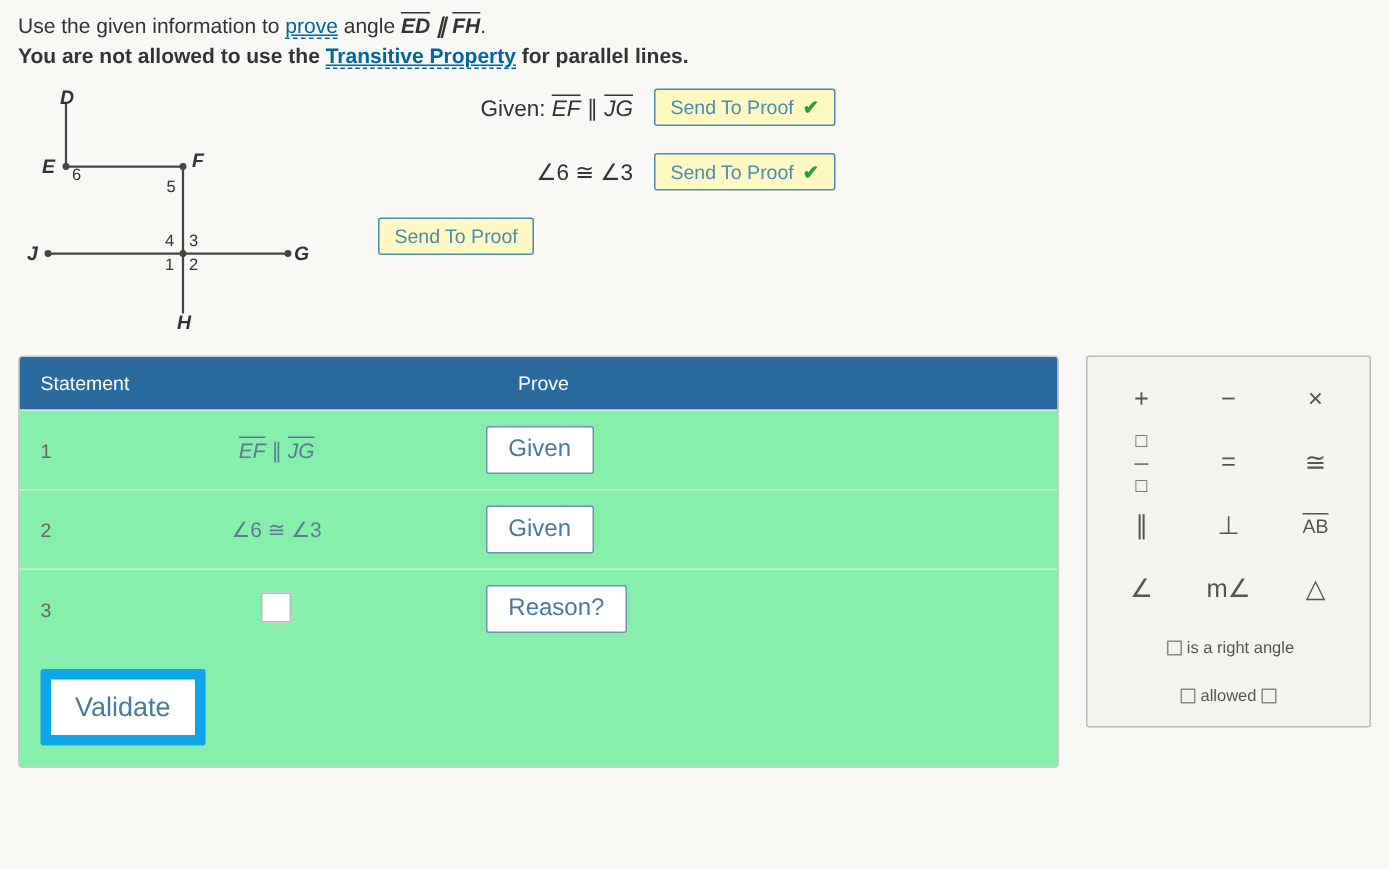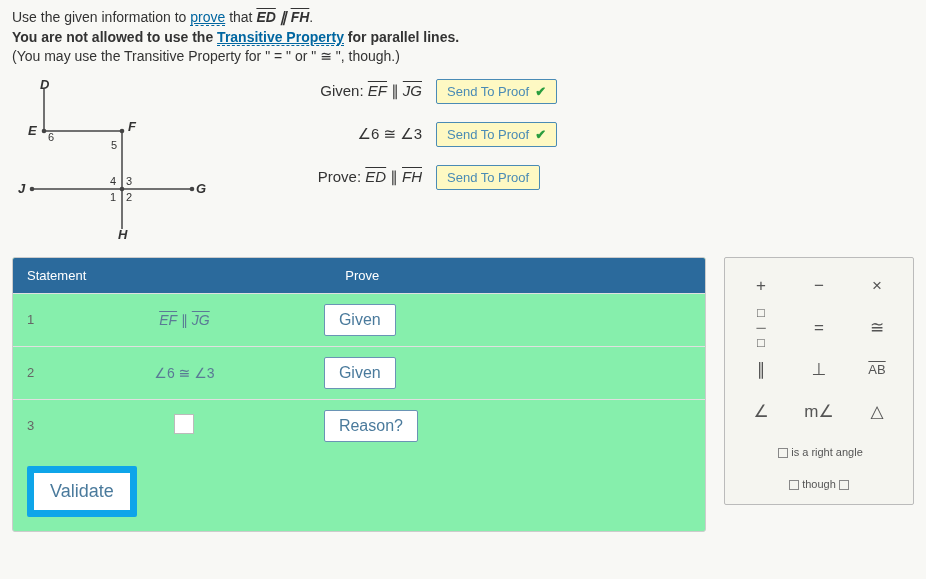--- a/index.html
+++ b/index.html
@@ -107,26 +107,25 @@
       color: #555;
       cursor: pointer;
     }
     .kp-wide .sq { display:inline-block; width:10px; height:10px; border:1px solid #888; margin: 0 3px; vertical-align: middle;}
   </style>
 </head>
 <body>
 
 <div class="instructions">
   <div>
-    <span>Use the given information to </span><span class="link">prove</span><span> that </span><span class="italic bold"><span class="overline">ED</span> ∥ <span class="overline">FH</span></span><span>.</span>
+    <span>Use the given information to </span><span class="link">prove</span><span> angle </span><span class="italic bold"><span class="overline">ED</span> ∥ <span class="overline">FH</span></span><span>.</span>
   </div>
   <div>
     <span class="bold">You are not allowed to use the </span><span class="link bold">Transitive Property</span><span class="bold"> for parallel lines.</span>
   </div>
-  <div>(You may use the Transitive Property for " = " or " ≅ ", though.)</div>
 </div>
 
 <div class="top-section">
   <div class="diagram-box">
     <svg width="210" height="160">
       <line x1="32" y1="10" x2="32" y2="52" stroke="#444" stroke-width="1.5"></line>
       <line x1="32" y1="52" x2="110" y2="52" stroke="#444" stroke-width="1.5"></line>
       <line x1="110" y1="52" x2="110" y2="150" stroke="#444" stroke-width="1.5"></line>
       <line x1="20" y1="110" x2="180" y2="110" stroke="#444" stroke-width="1.5"></line>
       <circle cx="32" cy="52" r="2.3" fill="#444"></circle>
@@ -158,21 +157,20 @@
         </button>
     </div>
     <div class="given-row">
       <div class="glabel">∠6 ≅ ∠3</div>
       <button class="send-btn">
           <span>Send To Proof</span>
           <span class="check">✔</span>
         </button>
     </div>
     <div class="given-row">
-      <div class="glabel"><span>Prove:</span> <span class="overline italic">ED</span> ∥ <span class="overline italic">FH</span></div>
       <button class="send-btn">
           <span>Send To Proof</span>
         </button>
     </div>
   </div>
 </div>
 
 <div class="main-row">
   <div class="proof-table">
     <div class="thead">
@@ -214,15 +212,15 @@
       <button class="kp-btn">∥</button>
       <button class="kp-btn">⊥</button>
       <button class="kp-btn" style="font-size:13px;">
           <span class="overline">AB</span>
         </button>
       <button class="kp-btn">∠</button>
       <button class="kp-btn">m∠</button>
       <button class="kp-btn">△</button>
     </div>
     <div class="kp-wide"><span class="sq"></span><span>is a right angle</span></div>
-    <div class="kp-wide"><span class="sq"></span><span>though</span><span class="sq"></span></div>
+    <div class="kp-wide"><span class="sq"></span><span>allowed</span><span class="sq"></span></div>
   </div>
 </div>
 
 </body></html>

